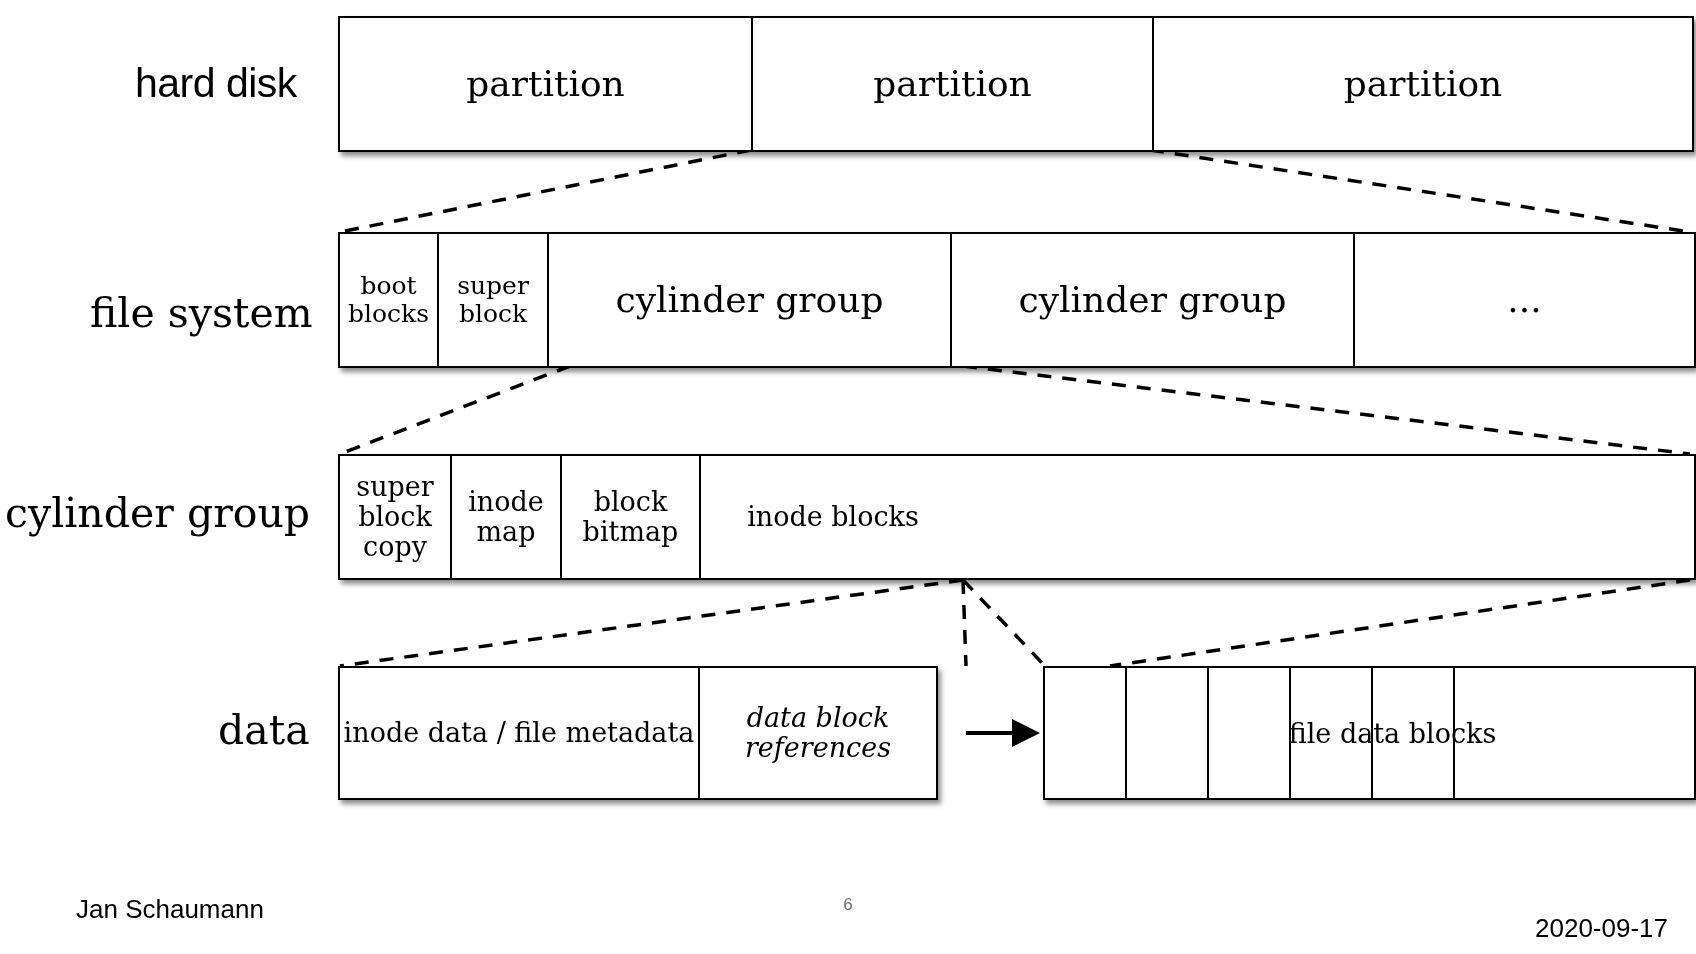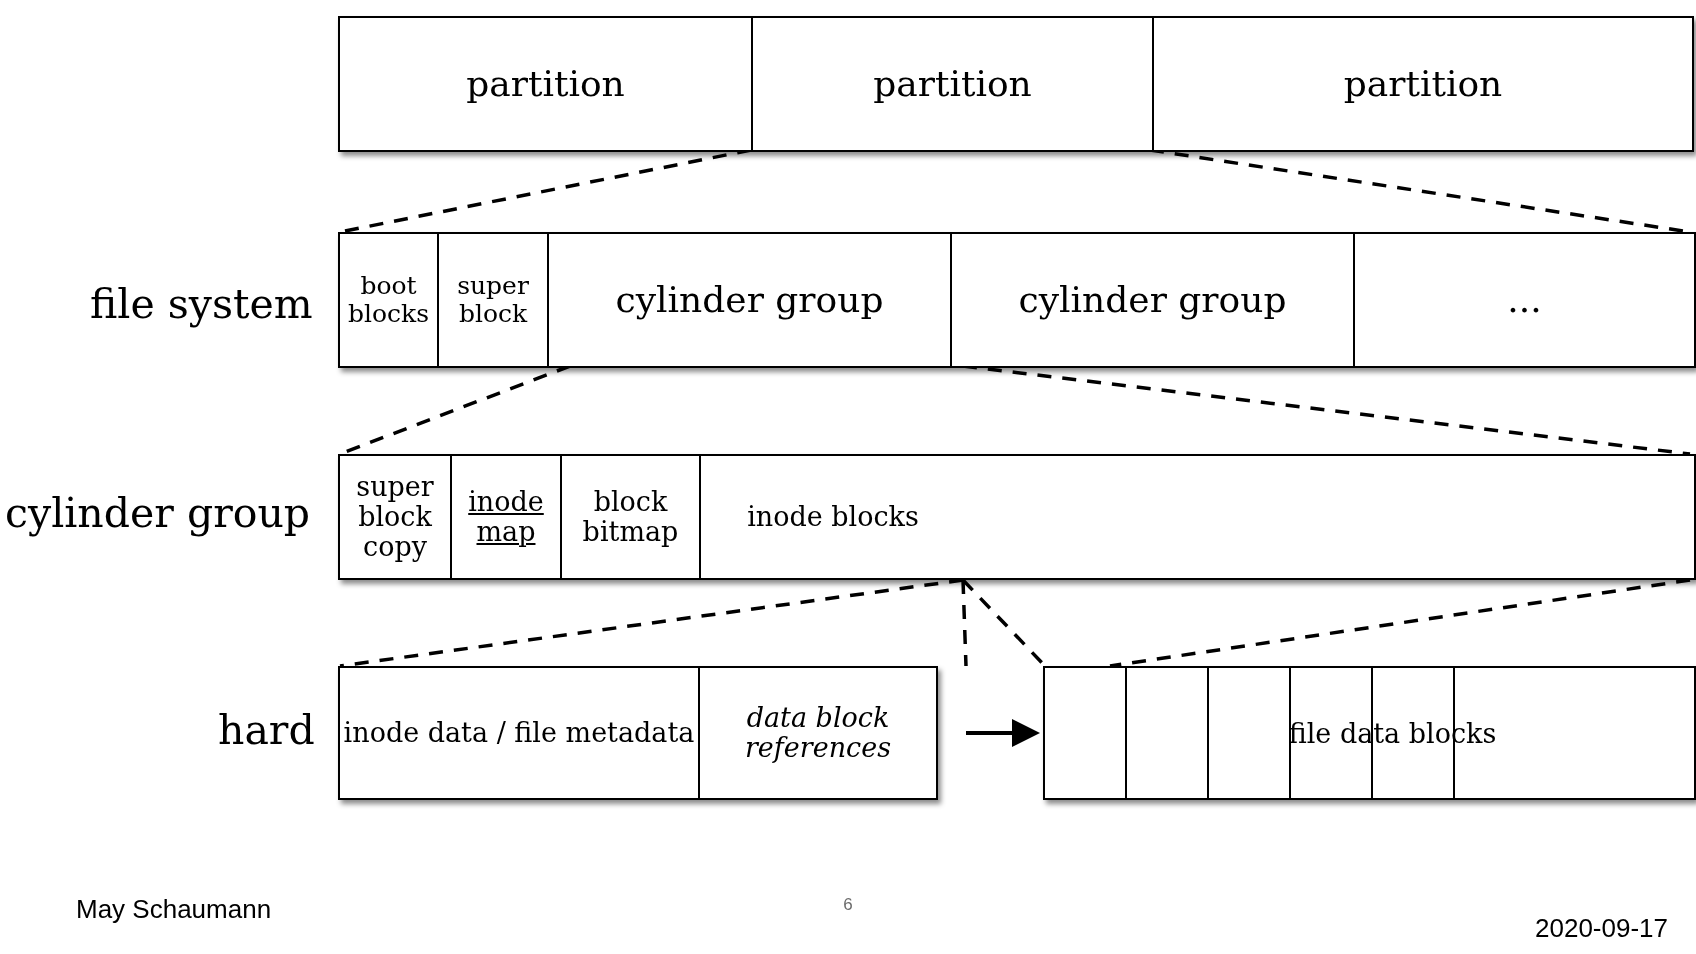--- a/index.html
+++ b/index.html
@@ -106,34 +106,35 @@
       <line x1="570" y1="366" x2="340" y2="454"></line>
       <line x1="963" y1="366" x2="1690" y2="454"></line>
 
       <line x1="963" y1="580" x2="340" y2="666"></line>
       <line x1="963" y1="580" x2="966" y2="666"></line>
       <line x1="963" y1="580" x2="1045" y2="666"></line>
       <line x1="1690" y1="580" x2="1110" y2="666"></line>
     </g>
   </svg>
 
+  <div class="row-label label-sans" style="left:135px; top:63px;">hard disk</div>
 
   <div class="band" style="left:338px; top:16px; width:1356px; height:136px;">
     <div class="cell fs-large" style="width:413px;">
       <span class="txt">partition</span>
     </div>
     <div class="cell fs-large" style="width:401px;">
       <span class="txt">partition</span>
     </div>
     <div class="cell fs-large" style="flex:1;">
       <span class="txt">partition</span>
     </div>
   </div>
 
-  <div class="row-label label-slab" style="left:90px; top:284px;">file system</div>
+  <div class="row-label label-slab" style="left:90px; top:293px;">file system</div>
 
   <div class="band" style="left:338px; top:232px; width:1358px; height:136px;">
     <div class="cell fs-small" style="width:99px;">
       <span class="txt">boot<br>blocks</span>
     </div>
     <div class="cell fs-small" style="width:110px;">
       <span class="txt">super<br>block</span>
     </div>
     <div class="cell fs-large" style="width:403px;">
       <span class="txt">cylinder group</span>
@@ -145,32 +146,32 @@
       <span class="txt">...</span>
     </div>
   </div>
 
   <div class="row-label label-slab" style="left:5px; top:493px;">cylinder group</div>
 
   <div class="band" style="left:338px; top:454px; width:1358px; height:126px;">
     <div class="cell fs-mid" style="width:112px;">
       <span class="txt">super<br>block<br>copy</span>
     </div>
-    <div class="cell fs-mid" style="width:110px;text-decoration:underline;">
+    <div class="cell fs-mid" style="width:110px;">
       <span class="txt">inode<br>map</span>
     </div>
     <div class="cell fs-mid" style="width:139px;">
       <span class="txt">block<br>bitmap</span>
     </div>
     <div class="cell fs-mid" style="width:264px;">
       <span class="txt">inode blocks</span>
     </div>
   </div>
 
-  <div class="row-label label-slab" style="left:218px; top:710px;">hard</div>
+  <div class="row-label label-slab" style="left:218px; top:710px;">data</div>
 
   <div class="band" style="left:338px; top:666px; width:600px; height:134px;">
     <div class="cell fs-mid" style="width:360px;">
       <span class="txt">inode data / file metadata</span>
     </div>
     <div class="cell fs-mid" style="flex:1;font-style:italic;">
       <span class="txt">data block<br>references</span>
     </div>
   </div>
 
@@ -191,17 +192,17 @@
     <div class="cell" style="width:82px;"></div>
     <div class="cell" style="flex:1;"></div>
   </div>
   <div style="position:absolute; left:1043px; top:666px; width:699px; height:134px;
               display:flex; align-items:center; justify-content:center; z-index:5;
               font-family:'DejaVu Serif', serif; font-size:27px; color:#000;
               pointer-events:none;">
     <span>file data blocks</span>
   </div>
 
-  <div class="footer-text" id="footer-author">May Schaumann</div>
+  <div class="footer-text" id="footer-author">Jan Schaumann</div>
   <div class="footer-text" id="footer-page">6</div>
   <div class="footer-text" id="footer-date">2020-09-17</div>
 
 </div>
 
 </body></html>

